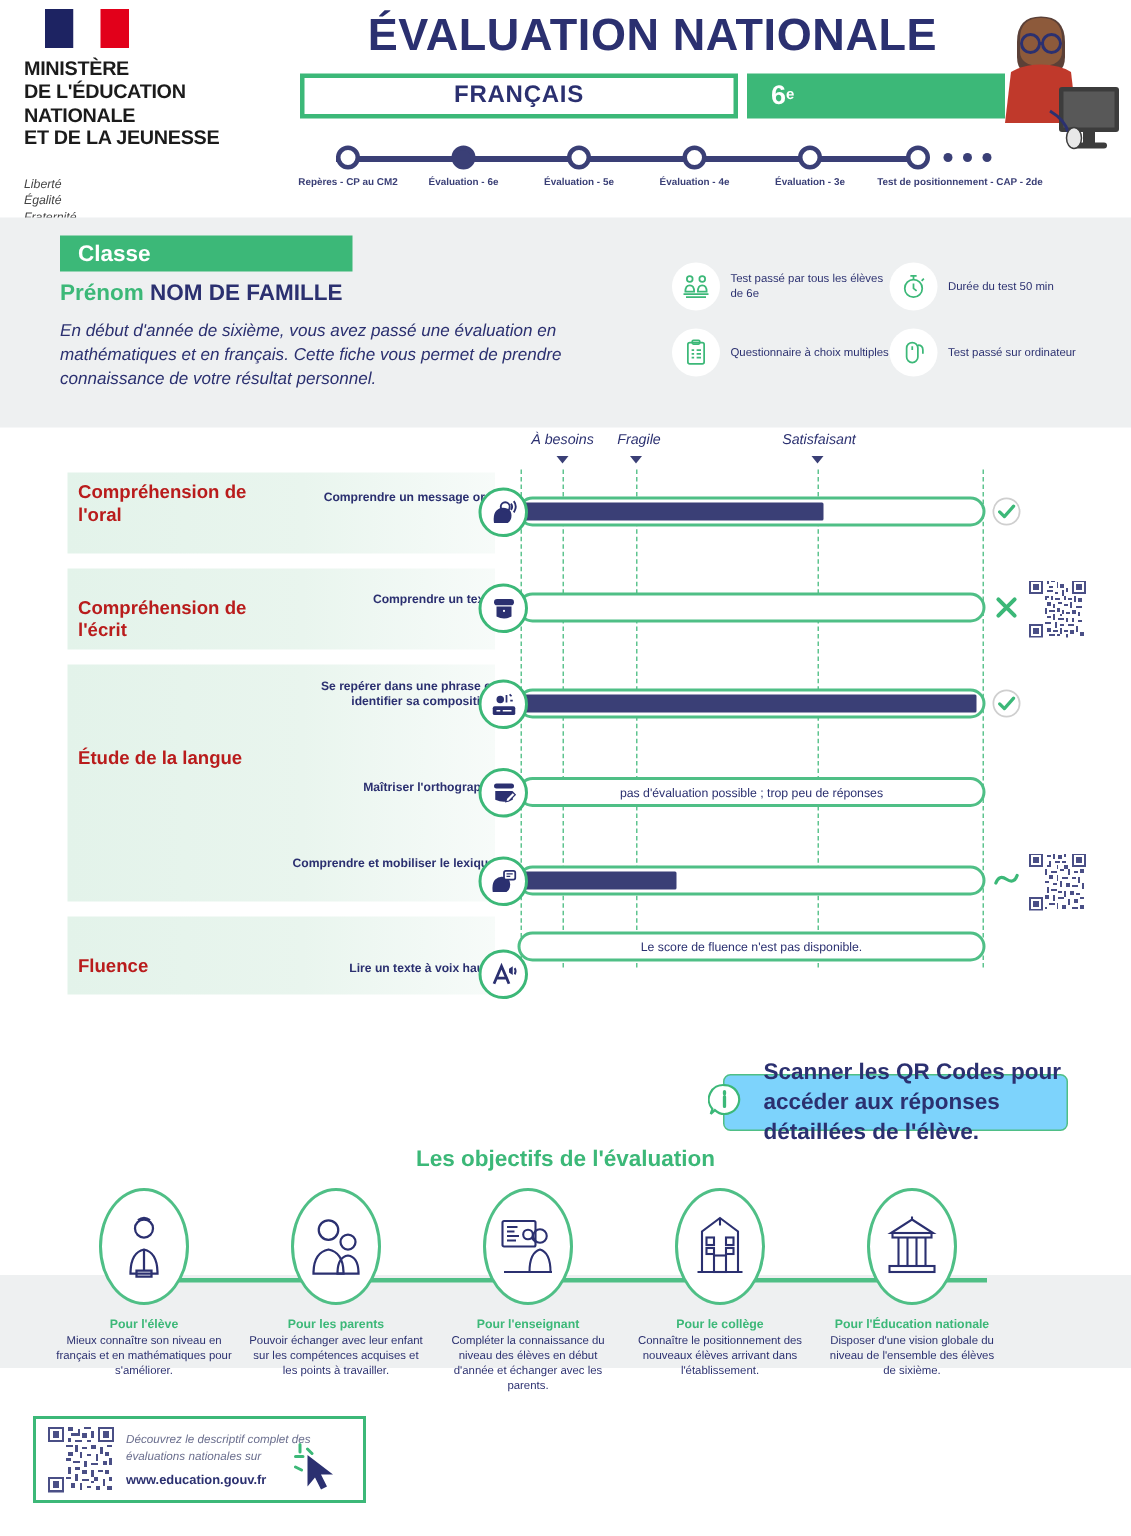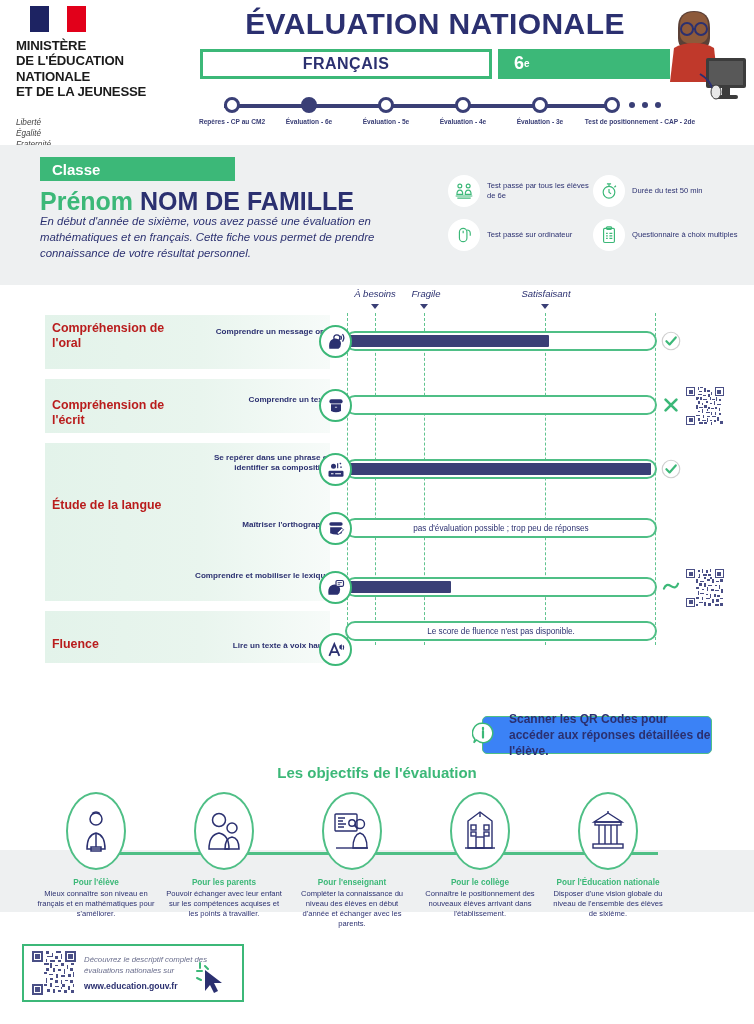--- a/index.html
+++ b/index.html
@@ -67,21 +67,21 @@
     background:#3cb878; color:#fff; font-size:15px; font-weight:bold;
     display:flex; align-items:center; padding-left:12px;
   }
   .annee-tag {
     position:absolute; left:253px; top:12px; width:175px; height:21px;
     background:#fff; color:#2b3070; font-size:10px; font-weight:bold;
     display:flex; align-items:center; justify-content:center; letter-spacing:0.1px;
   }
   .student-name {
     position:absolute; left:40px; top:42px;
-    font-size:25px; font-weight:bold; color:#3cb878;
+    font-size:15px; font-weight:bold; color:#3cb878;
   }
   .student-name .nom { color:#2b3070; }
   .intro-text {
     position:absolute; left:40px; top:68px; width:375px;
     font-size:11.4px; font-style:italic; color:#2b3070; line-height:1.42;
   }
   .facts { position:absolute; left:448px; top:30px; width:290px; }
   .fact-row { display:flex; margin-bottom:12px; }
   .fact { display:flex; align-items:center; width:145px; }
   .fact-circle {
@@ -133,23 +133,23 @@
   }
   .track.msg {
     font-size:8.2px; color:#2b3070; display:flex; align-items:center; justify-content:center;
   }
   .status { position:absolute; left:661px; width:20px; height:20px; }
   .qr { position:absolute; left:686px; width:38px; height:38px; }
 
   
   .qr-note {
     position:absolute; left:482px; top:716px; width:230px; height:38px;
-    border:1.6px solid #4fbf86; border-radius:5px; background:#3b82f6;
+    border:1.6px solid #4fbf86; border-radius:5px; background:#7dd3fc;
     display:flex; align-items:center; padding-left:26px;
-    font-size:12px; font-weight:bold; color:#2b3070; line-height:1.35;
+    font-size:15px; font-weight:bold; color:#2b3070; line-height:1.35;
   }
   .qr-note-icon {
     position:absolute; left:-11px; top:5px; width:22px; height:22px;
   }
 
   
   .obj-title {
     position:absolute; left:0; top:764px; width:754px; text-align:center;
     font-size:15px; font-weight:bold; color:#3cb878;
   }
@@ -285,36 +285,36 @@
               <path d="M9.5 3.5h5M12 3.5v3M18.5 7.5l1.8-1.8"></path>
             </svg>
           </div>
           <div class="fact-txt">Durée du test 50 min</div>
         </div>
       </div>
       <div class="fact-row">
         <div class="fact">
           <div class="fact-circle">
             <svg width="20" height="20" viewBox="0 0 24 24" fill="none" stroke="#3cb878" stroke-width="1.4">
+              <rect x="5.5" y="4" width="13" height="17" rx="1.5"></rect>
+              <rect x="9" y="2.2" width="6" height="3" rx="1"></rect>
+              <path d="M8.5 10h2M12.5 10h3.5M8.5 13h2M12.5 13h3.5M8.5 16h2M12.5 16h3.5"></path>
+            </svg>
+          </div>
+          <div class="fact-txt">Questionnaire à choix multiples</div>
+        </div>
+        <div class="fact">
+          <div class="fact-circle">
+            <svg width="20" height="20" viewBox="0 0 24 24" fill="none" stroke="#3cb878" stroke-width="1.4">
               <rect x="6.5" y="4" width="9" height="16" rx="4.5"></rect>
                 <path d="M11 7v3"></path>
               <path d="M15.5 6 q4 0 4 4 v3"></path>
             </svg>
           </div>
           <div class="fact-txt">Test passé sur ordinateur</div>
-        </div>
-        <div class="fact">
-          <div class="fact-circle">
-            <svg width="20" height="20" viewBox="0 0 24 24" fill="none" stroke="#3cb878" stroke-width="1.4">
-              <rect x="5.5" y="4" width="13" height="17" rx="1.5"></rect>
-              <rect x="9" y="2.2" width="6" height="3" rx="1"></rect>
-              <path d="M8.5 10h2M12.5 10h3.5M8.5 13h2M12.5 13h3.5M8.5 16h2M12.5 16h3.5"></path>
-            </svg>
-          </div>
-          <div class="fact-txt">Questionnaire à choix multiples</div>
         </div>
       </div>
     </div>
   </div>
 
   <div class="results">
 
     <div class="scale-head">
       <div class="scale-lab" style="left:375px">À besoins</div>
       <div class="scale-lab" style="left:426px">Fragile</div>

